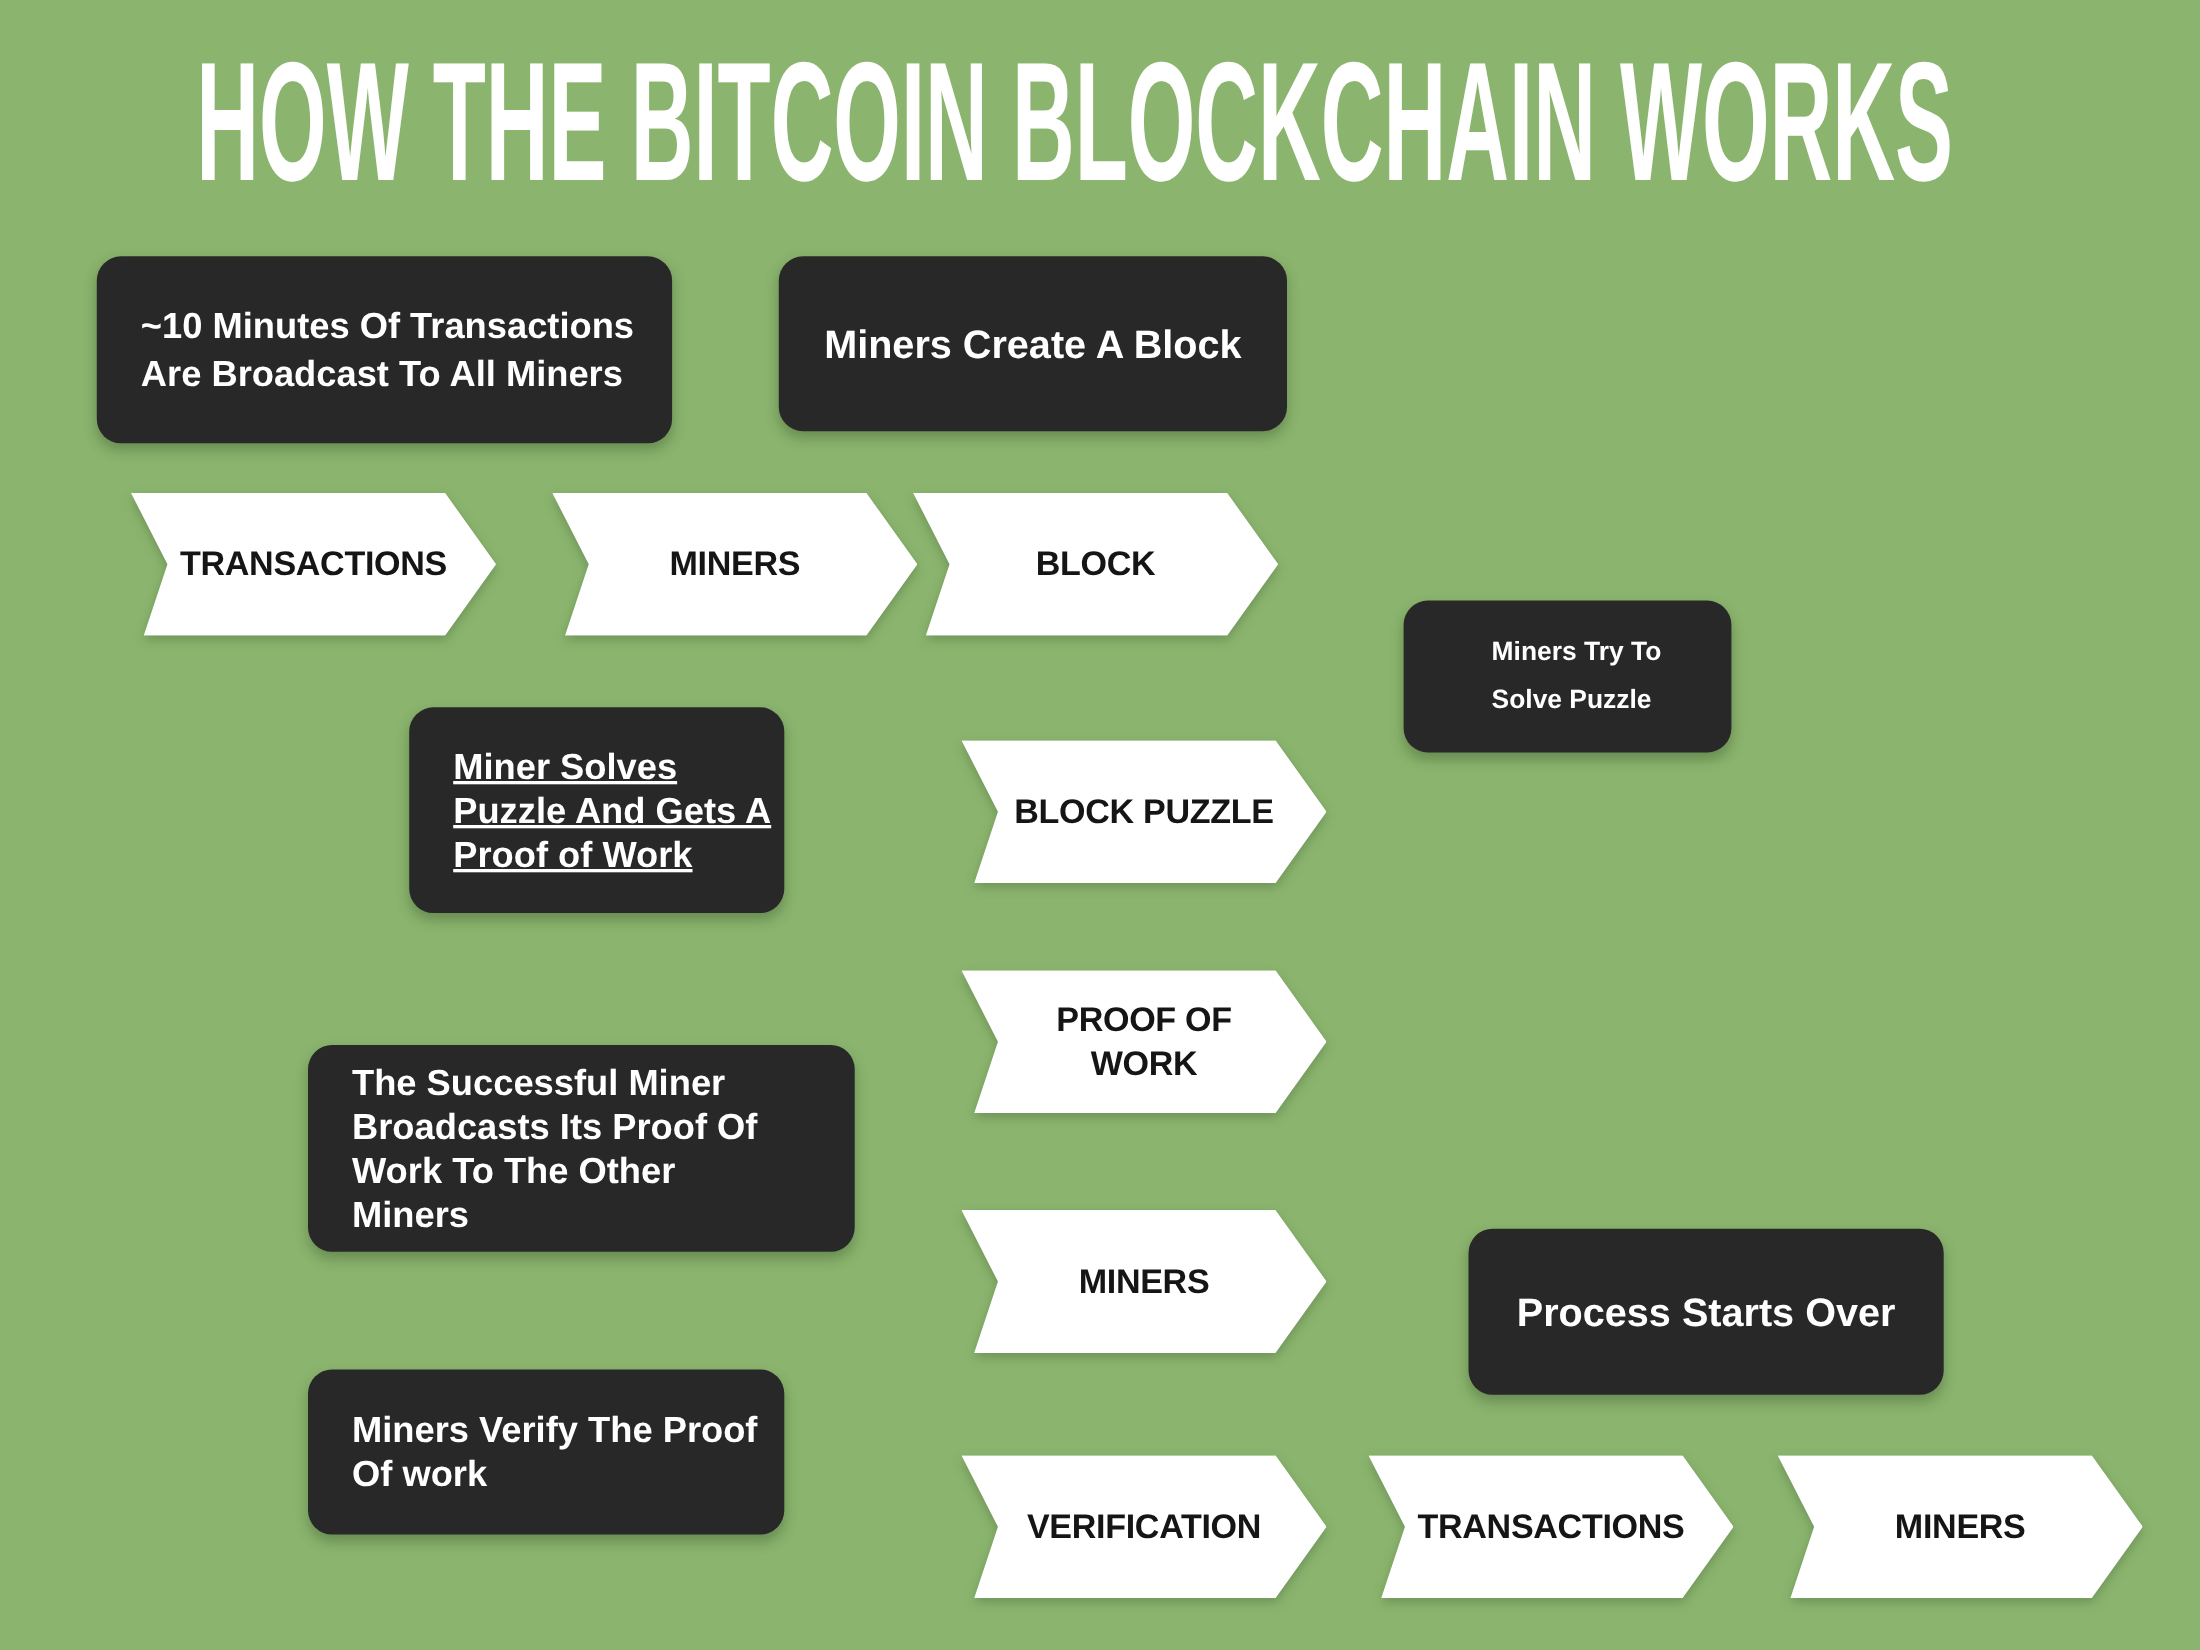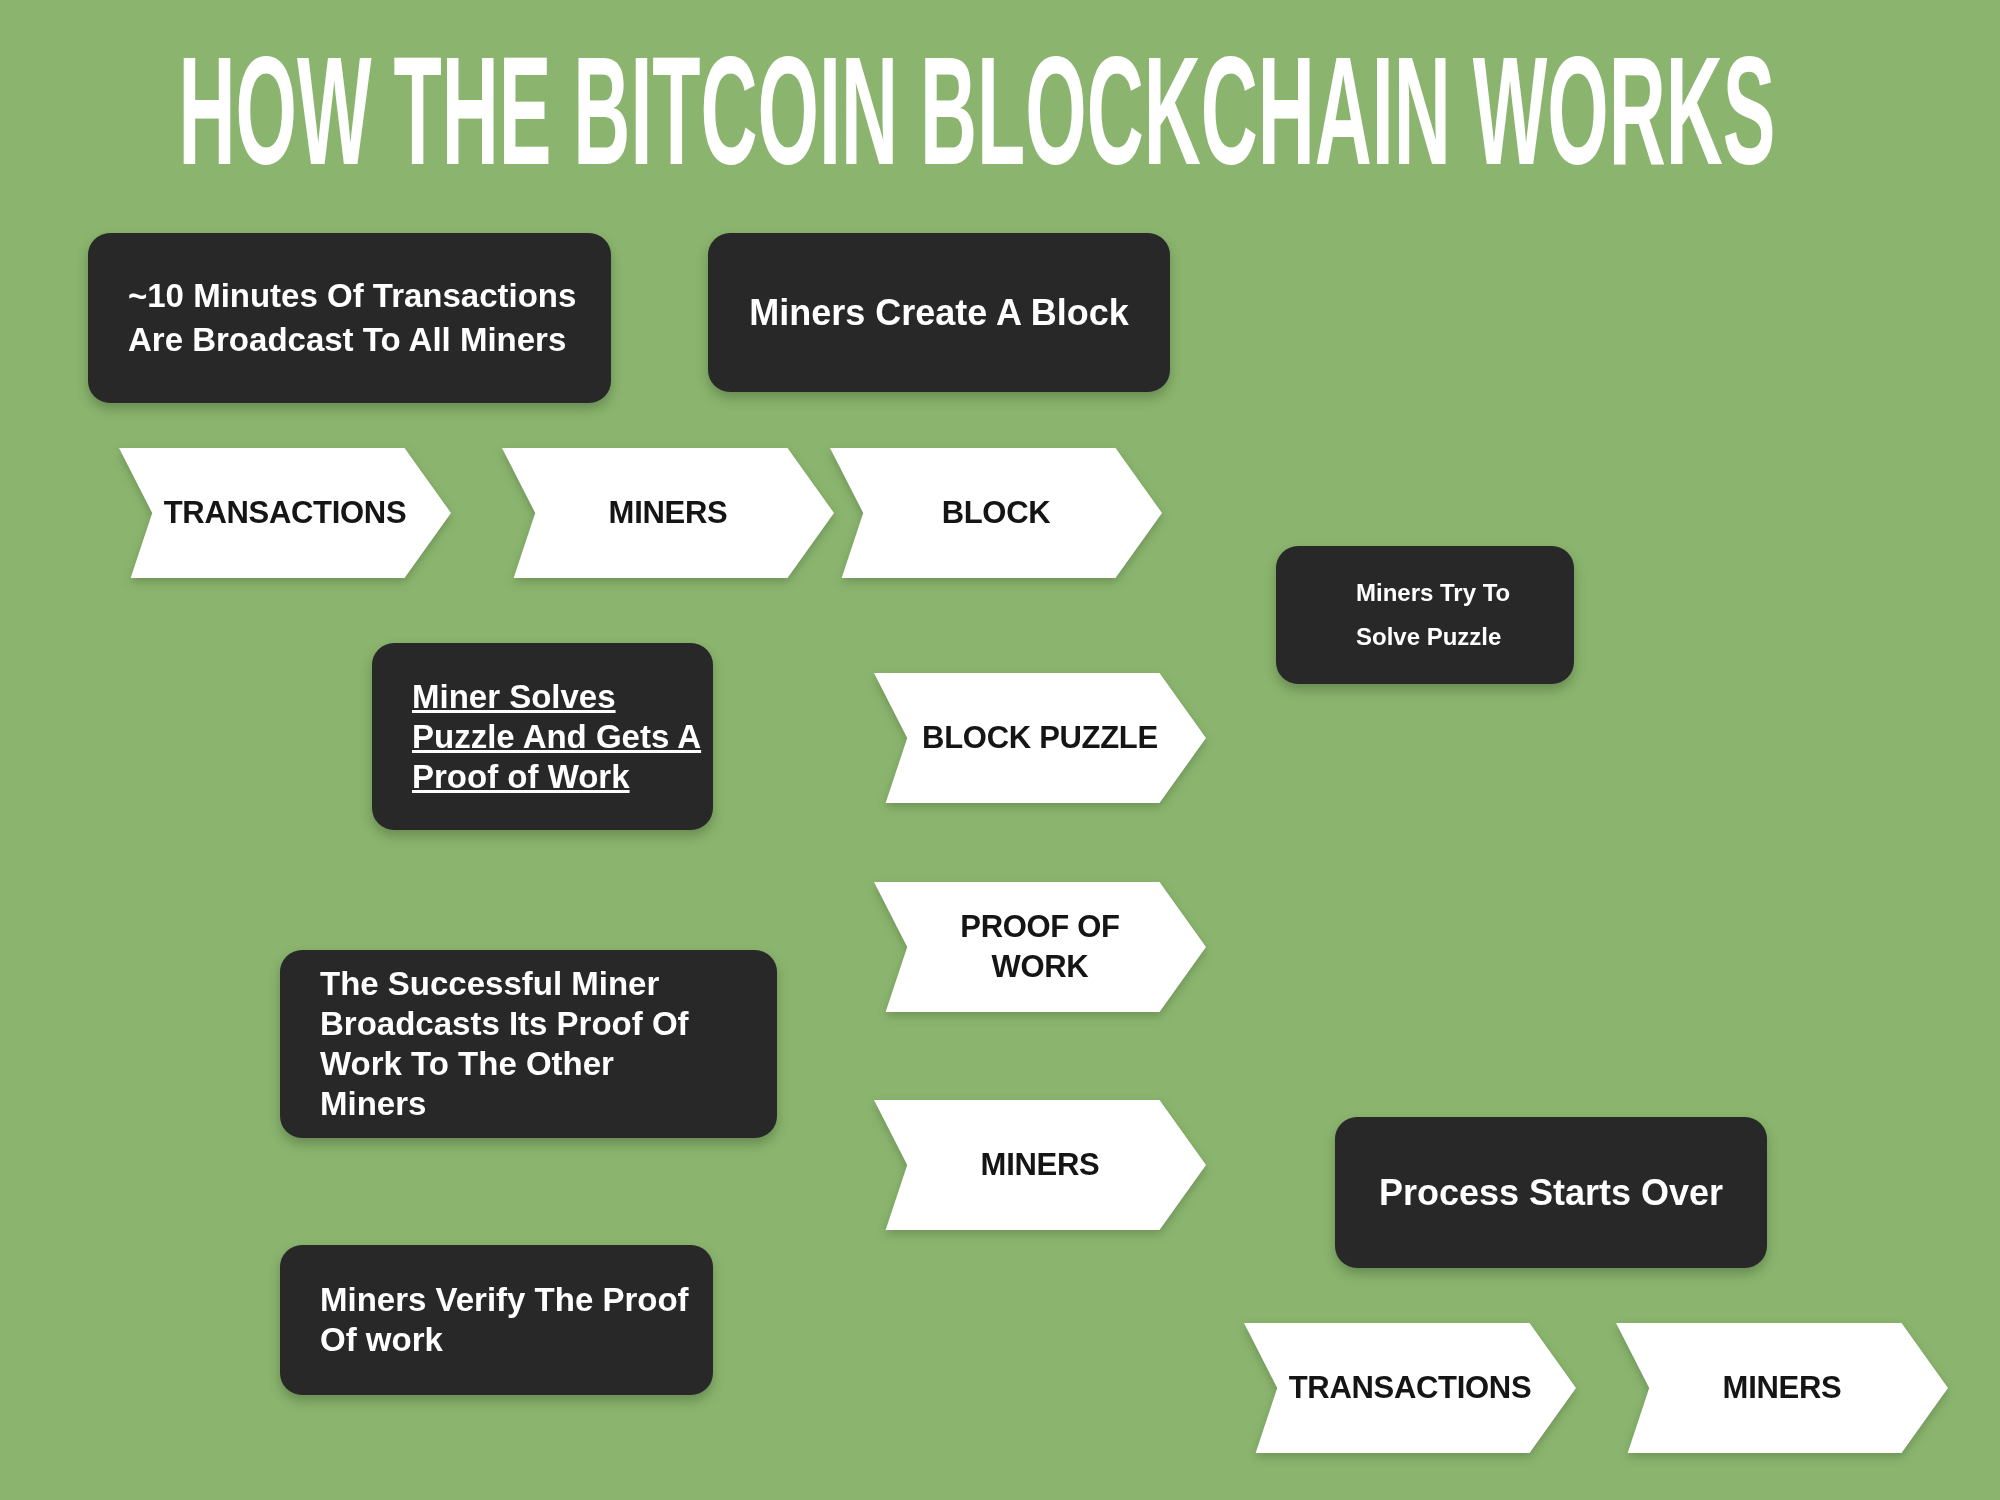--- a/index.html
+++ b/index.html
@@ -178,20 +178,25 @@
 WORK</span>
     </div>
   </div>
 
   <div class="chev-wrap chev-miners-2">
     <div class="chev">
       <span class="chev-label">MINERS</span>
     </div>
   </div>
 
+  <div class="chev-wrap chev-verification">
+    <div class="chev">
+      <span class="chev-label">VERIFICATION</span>
+    </div>
+  </div>
 
   <div class="chev-wrap chev-transactions-2">
     <div class="chev">
       <span class="chev-label">TRANSACTIONS</span>
     </div>
   </div>
 
   <div class="chev-wrap chev-miners-3">
     <div class="chev">
       <span class="chev-label">MINERS</span>

